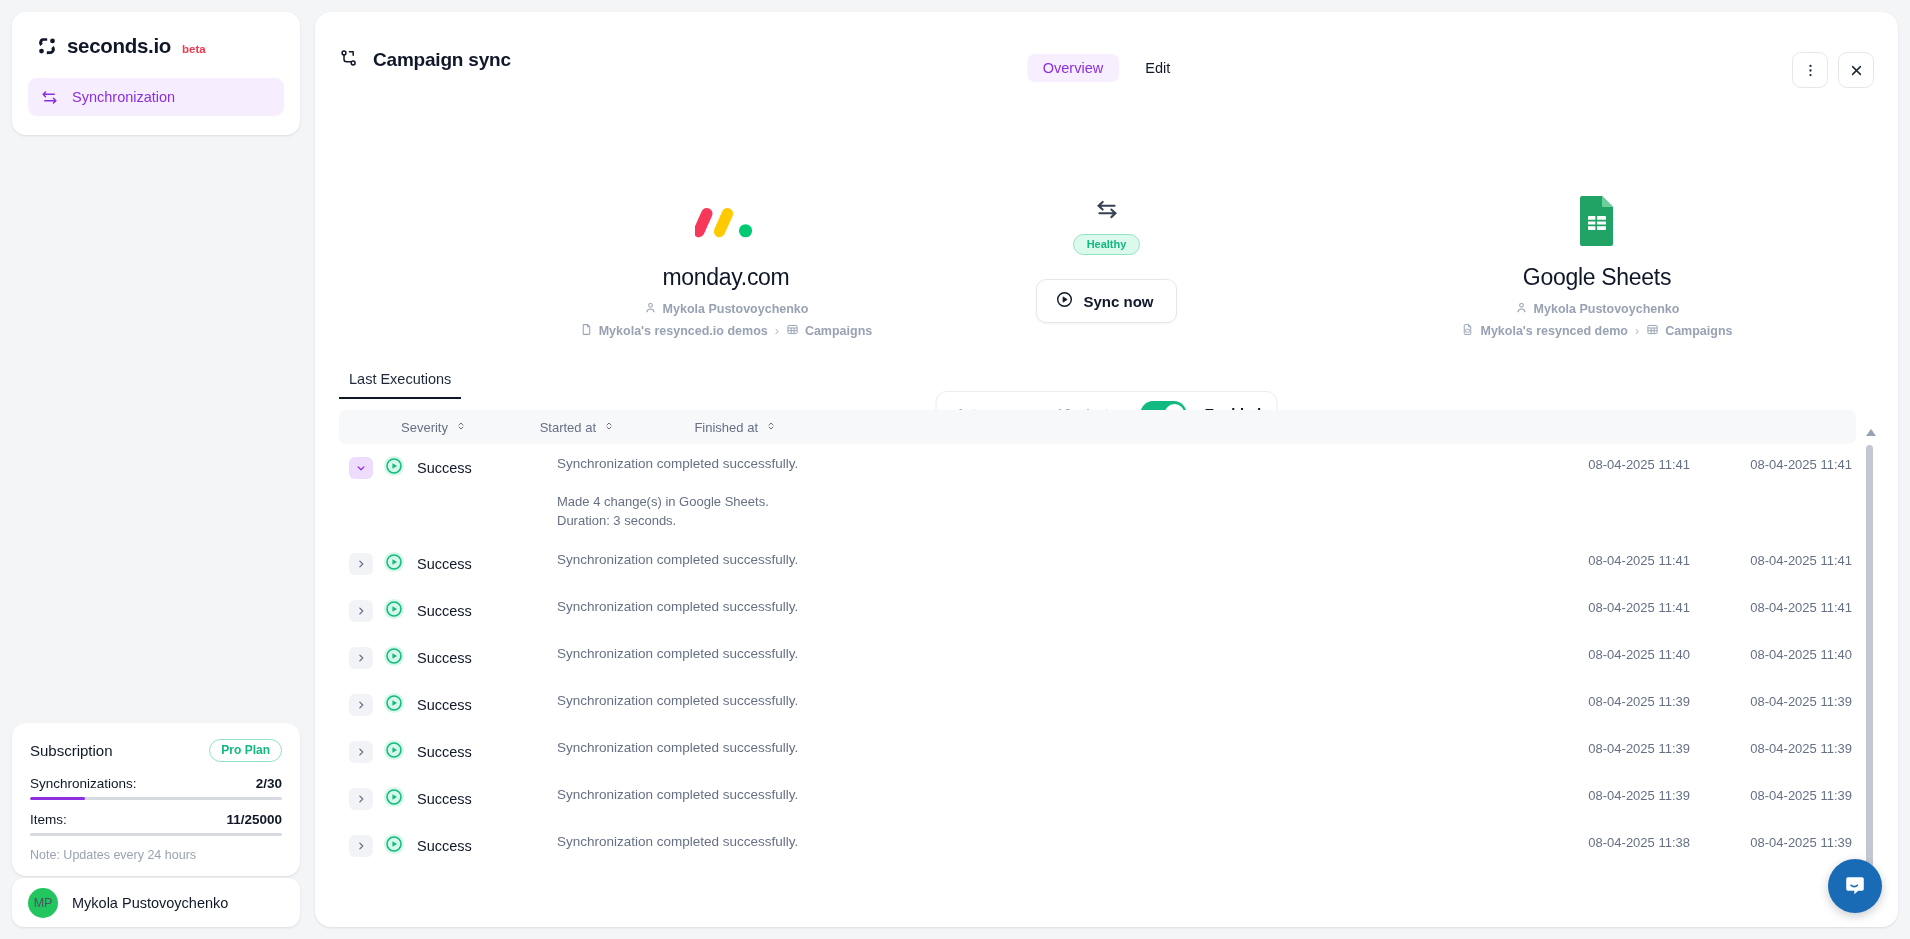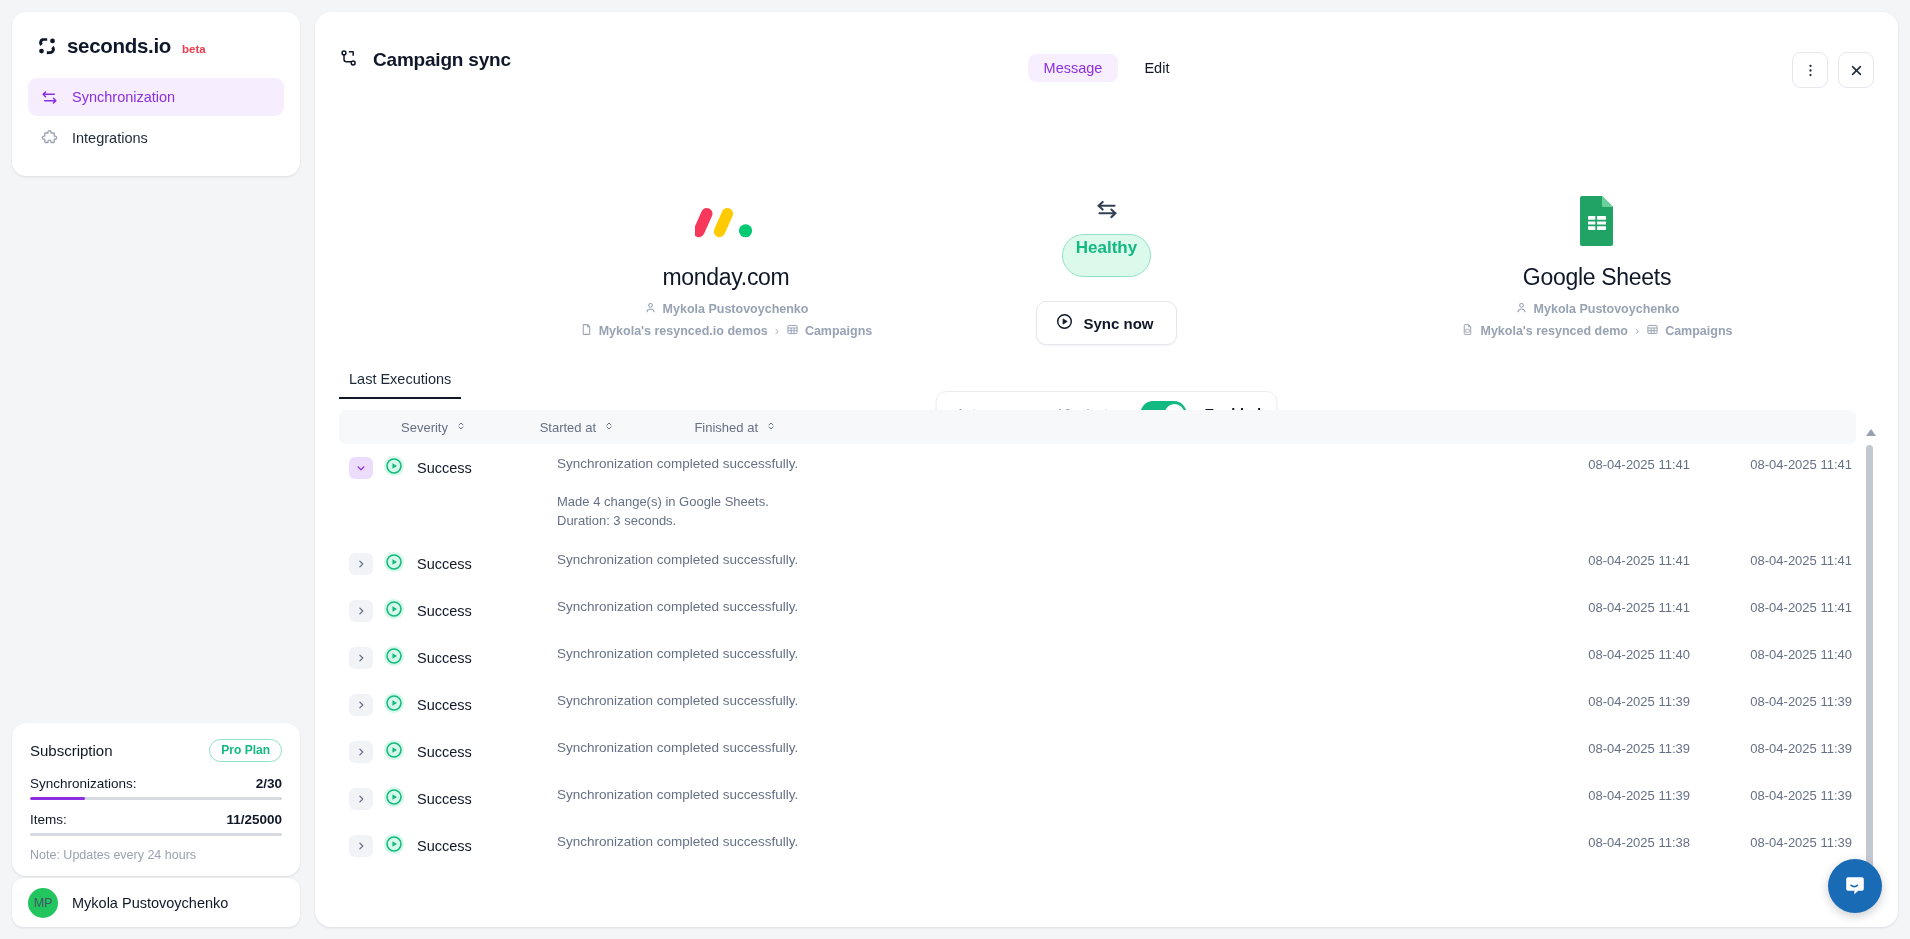--- a/index.html
+++ b/index.html
@@ -91,22 +91,22 @@
   .side.right { left: 1067px; }
   .logo-slot { height: 54px; display: flex; align-items: center; justify-content: center; margin-bottom: 16px; }
   .side-name { font-size: 23px; color: #0f1729; font-weight: 400; letter-spacing: -.3px; margin-bottom: 10px; }
   .meta-line { display: flex; align-items: center; justify-content: center; gap: 6px; font-size: 12.5px; color: #98a2b3; font-weight: 700; margin-bottom: 6px; }
   .crumb { display: flex; align-items: center; justify-content: center; gap: 6px; font-size: 12.5px; color: #98a2b3; font-weight: 700; }
   .crumb .sep { color: #b6bec9; font-weight: 400; margin: 0 1px; }
 
   .center { position: absolute; left: 50%; top: 108px; transform: translateX(-50%); width: 300px; text-align: center; }
   .swap-ico { height: 30px; display: flex; align-items: center; justify-content: center; margin-bottom: 10px; }
   .health {
-    display: inline-block; font-size: 17px; font-weight: 700; color: #12b981;
-    background: #dcfaec; border: 1.3px solid #8fe3c2; border-radius: 999px; padding: 3px 13px 18px 13px; margin-bottom: 24px;
+    display: inline-block; font-size: 11px; font-weight: 700; color: #12b981;
+    background: #dcfaec; border: 1.3px solid #8fe3c2; border-radius: 999px; padding: 3px 13px 4px 13px; margin-bottom: 24px;
   }
   .sync-btn {
     display: inline-flex; align-items: center; gap: 9px; border: 1px solid #e4e7ec; background: #fff;
     border-radius: 10px; padding: 10px 22px 10px 18px; font-size: 15px; font-weight: 700; color: #0f1729; cursor: pointer;
     box-shadow: 0 1px 2px rgba(16,24,40,.05);
   }
   .autosync {
     position: absolute; left: 50%; top: 305px; transform: translateX(-50%);
     display: flex; align-items: center; gap: 18px; border: 1px solid #eaecf0; border-radius: 11px;
     padding: 9px 16px 9px 20px; background: #fff;
@@ -179,28 +179,20 @@
     <div class="nav-item active">
       <span class="nav-ico">
         <svg viewBox="0 0 24 24" width="19" height="19" fill="none" stroke="#8b2fe0" stroke-width="1.9" stroke-linecap="round" stroke-linejoin="round">
           <path d="M4 8h14M7 5 4 8l3 3"></path>
             <path d="M20 16H6m11-3 3 3-3 3"></path>
         </svg>
       </span>
       <span>Synchronization</span>
     </div>
 
-    <div class="nav-item">
-      <span class="nav-ico">
-        <svg viewBox="0 0 24 24" width="19" height="19" fill="none" stroke="#9aa2b1" stroke-width="1.7" stroke-linejoin="round">
-          <path d="M10 4a2 2 0 1 1 4 0v1h3a1 1 0 0 1 1 1v3h1a2 2 0 1 1 0 4h-1v3a1 1 0 0 1-1 1h-3v-1a2 2 0 1 0-4 0v1H7a1 1 0 0 1-1-1v-3H5a2 2 0 1 1 0-4h1V6a1 1 0 0 1 1-1h3z"></path>
-        </svg>
-      </span>
-      <span>Integrations</span>
-    </div>
   </div>
 
   <div class="sub-card">
     <div class="sub-head">
       <span class="sub-title">Subscription</span>
       <span class="plan-badge">Pro Plan</span>
     </div>
 
     <div class="meter-row">
       <span class="lbl">Synchronizations:</span>
@@ -235,21 +227,21 @@
             <circle cx="6" cy="6" r="2.3"></circle>
               <circle cx="17" cy="18" r="2.3"></circle>
             <path d="M6 8.4v5.2a3 3 0 0 0 3 3h5.6"></path>
               <path d="M12.5 4.5H17v4.2"></path>
           </svg>
         </span>
         <span class="ttxt">Campaign sync</span>
       </div>
 
       <div class="tabs">
-        <div class="tab active">Message</div>
+        <div class="tab active">Overview</div>
         <div class="tab">Edit</div>
       </div>
 
       <div class="topbar-actions">
         <div class="icon-btn">
           <svg viewBox="0 0 24 24" width="17" height="17" fill="#1d2939">
             <circle cx="12" cy="5.6" r="1.6"></circle>
               <circle cx="12" cy="12" r="1.6"></circle>
               <circle cx="12" cy="18.4" r="1.6"></circle>
           </svg>

